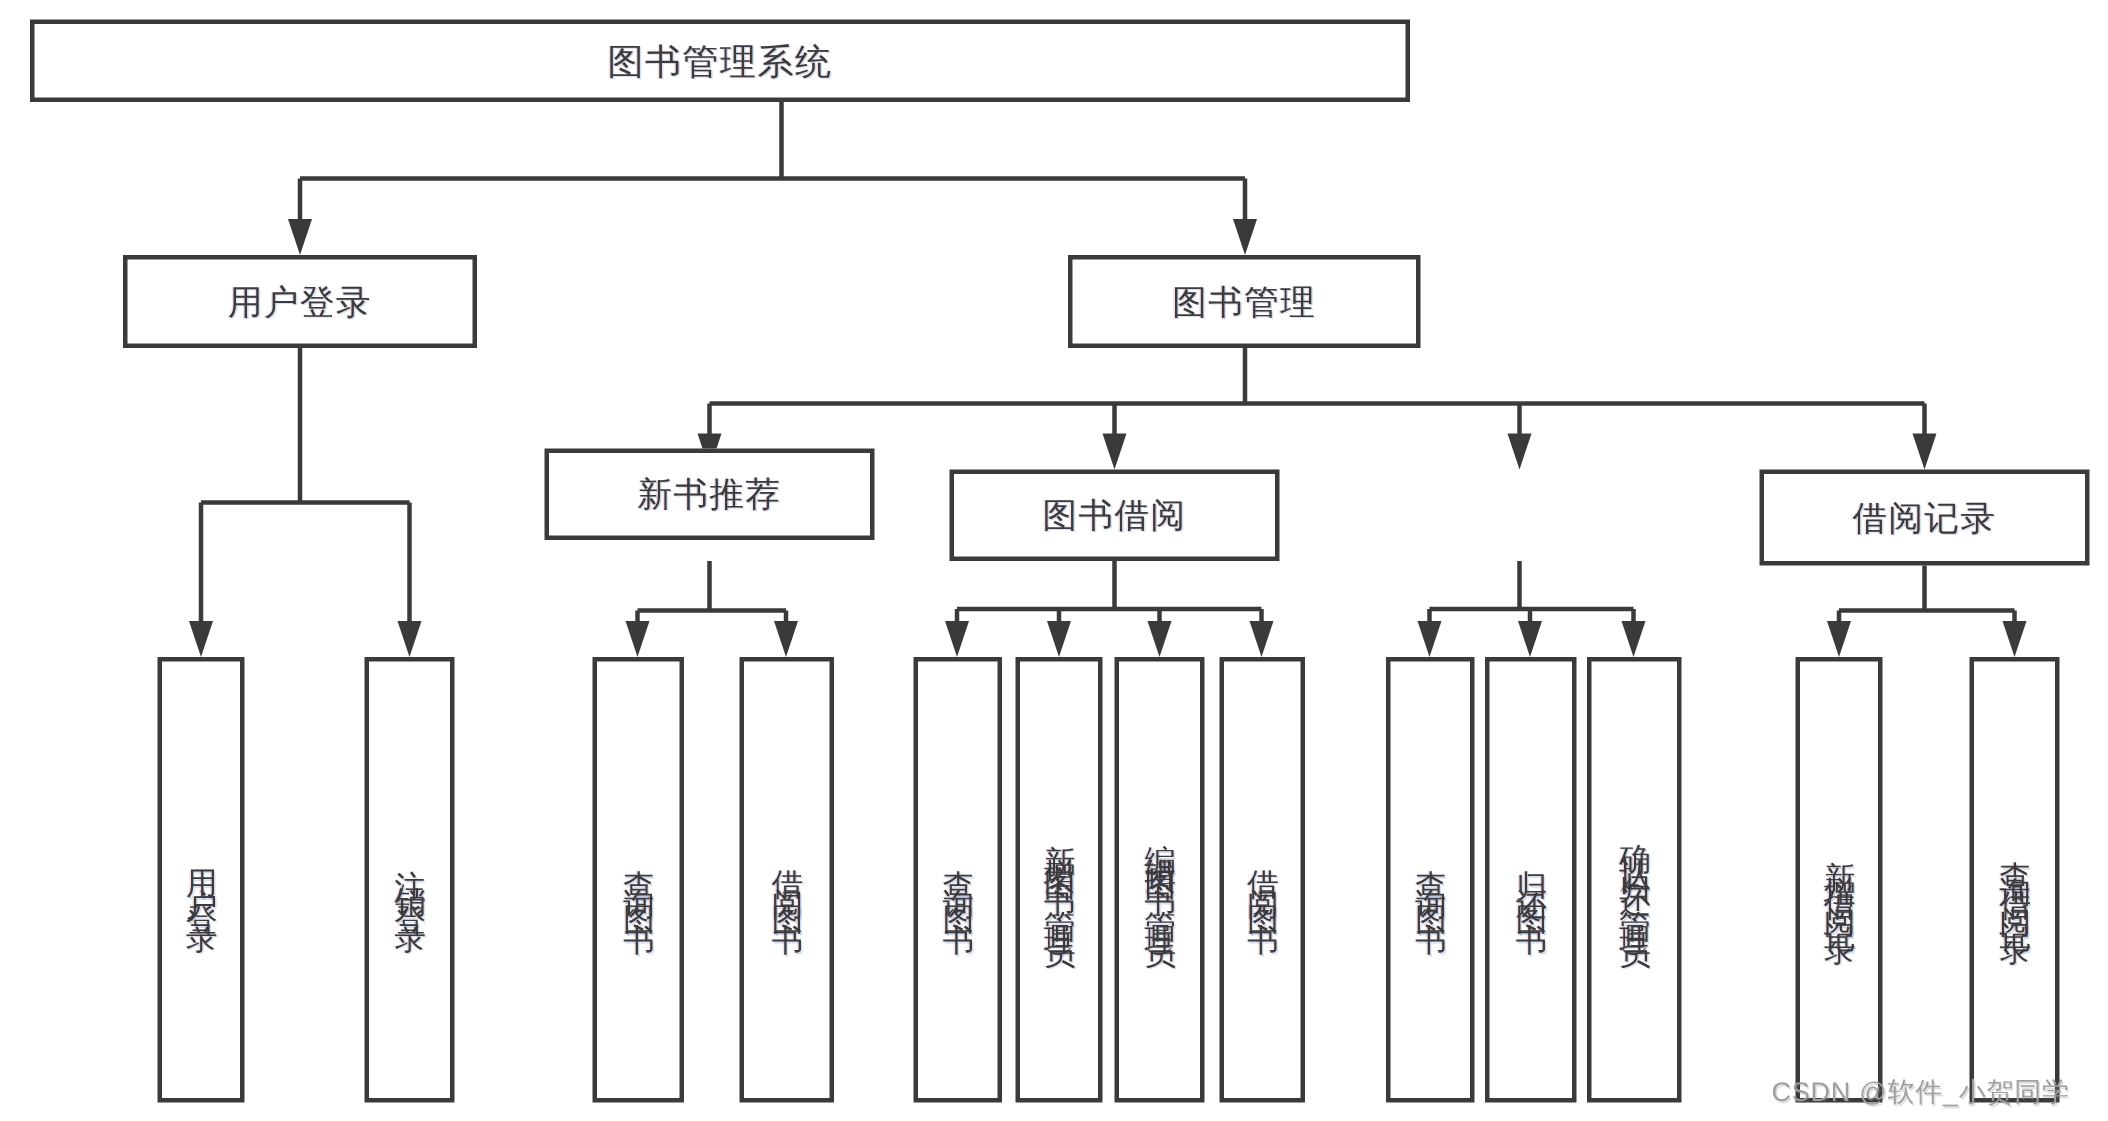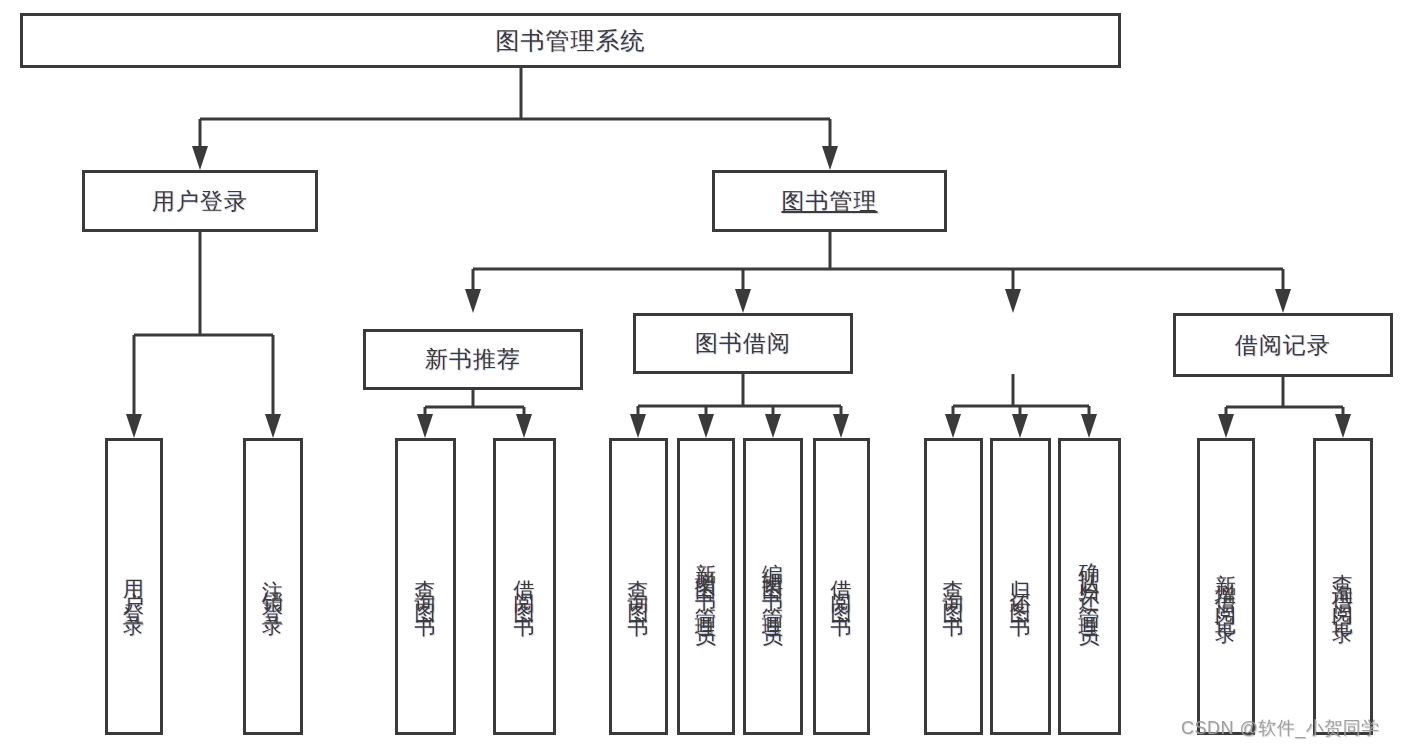--- a/index.html
+++ b/index.html
@@ -123,26 +123,26 @@
     <g>
       <path class="ln" d="M1283 374 V407"></path>
       <path class="ln" d="M1226 407 H1343"></path>
       <path class="ln" d="M1226 407 V418"></path>
         <path class="hd" d="M1218 414 H1234 L1226 438 Z"></path>
       <path class="ln" d="M1343 407 V418"></path>
         <path class="hd" d="M1335 414 H1351 L1343 438 Z"></path>
     </g>
   </svg>
 
-  <div class="node h root" style="left:20px;top:13px;width:1101px;height:55px;">图书管理系统</div>
+  <div class="node h root" style="left:20px;top:13px;width:920px;height:55px;">图书管理系统</div>
 
   <div class="node h" style="left:82px;top:170px;width:236px;height:62px;">用户登录</div>
-  <div class="node h" style="left:712px;top:170px;width:235px;height:62px;text-decoration:underline;">图书管理</div>
+  <div class="node h" style="left:712px;top:170px;width:235px;height:62px;">图书管理</div>
 
-  <div class="node h" style="left:363px;top:329px;width:220px;height:61px;">新书推荐</div>
+  <div class="node h" style="left:363px;top:299px;width:220px;height:61px;">新书推荐</div>
   <div class="node h" style="left:633px;top:313px;width:220px;height:61px;">图书借阅</div>
   <div class="node h" style="left:1173px;top:313px;width:220px;height:64px;">借阅记录</div>
 
   <div class="node leaf" style="left:105px;top:438px;width:58px;height:297px;">
     <span class="vtext">用户登录</span>
   </div>
   <div class="node leaf" style="left:243px;top:438px;width:60px;height:297px;">
     <span class="vtext">注销登录</span>
   </div>
 

